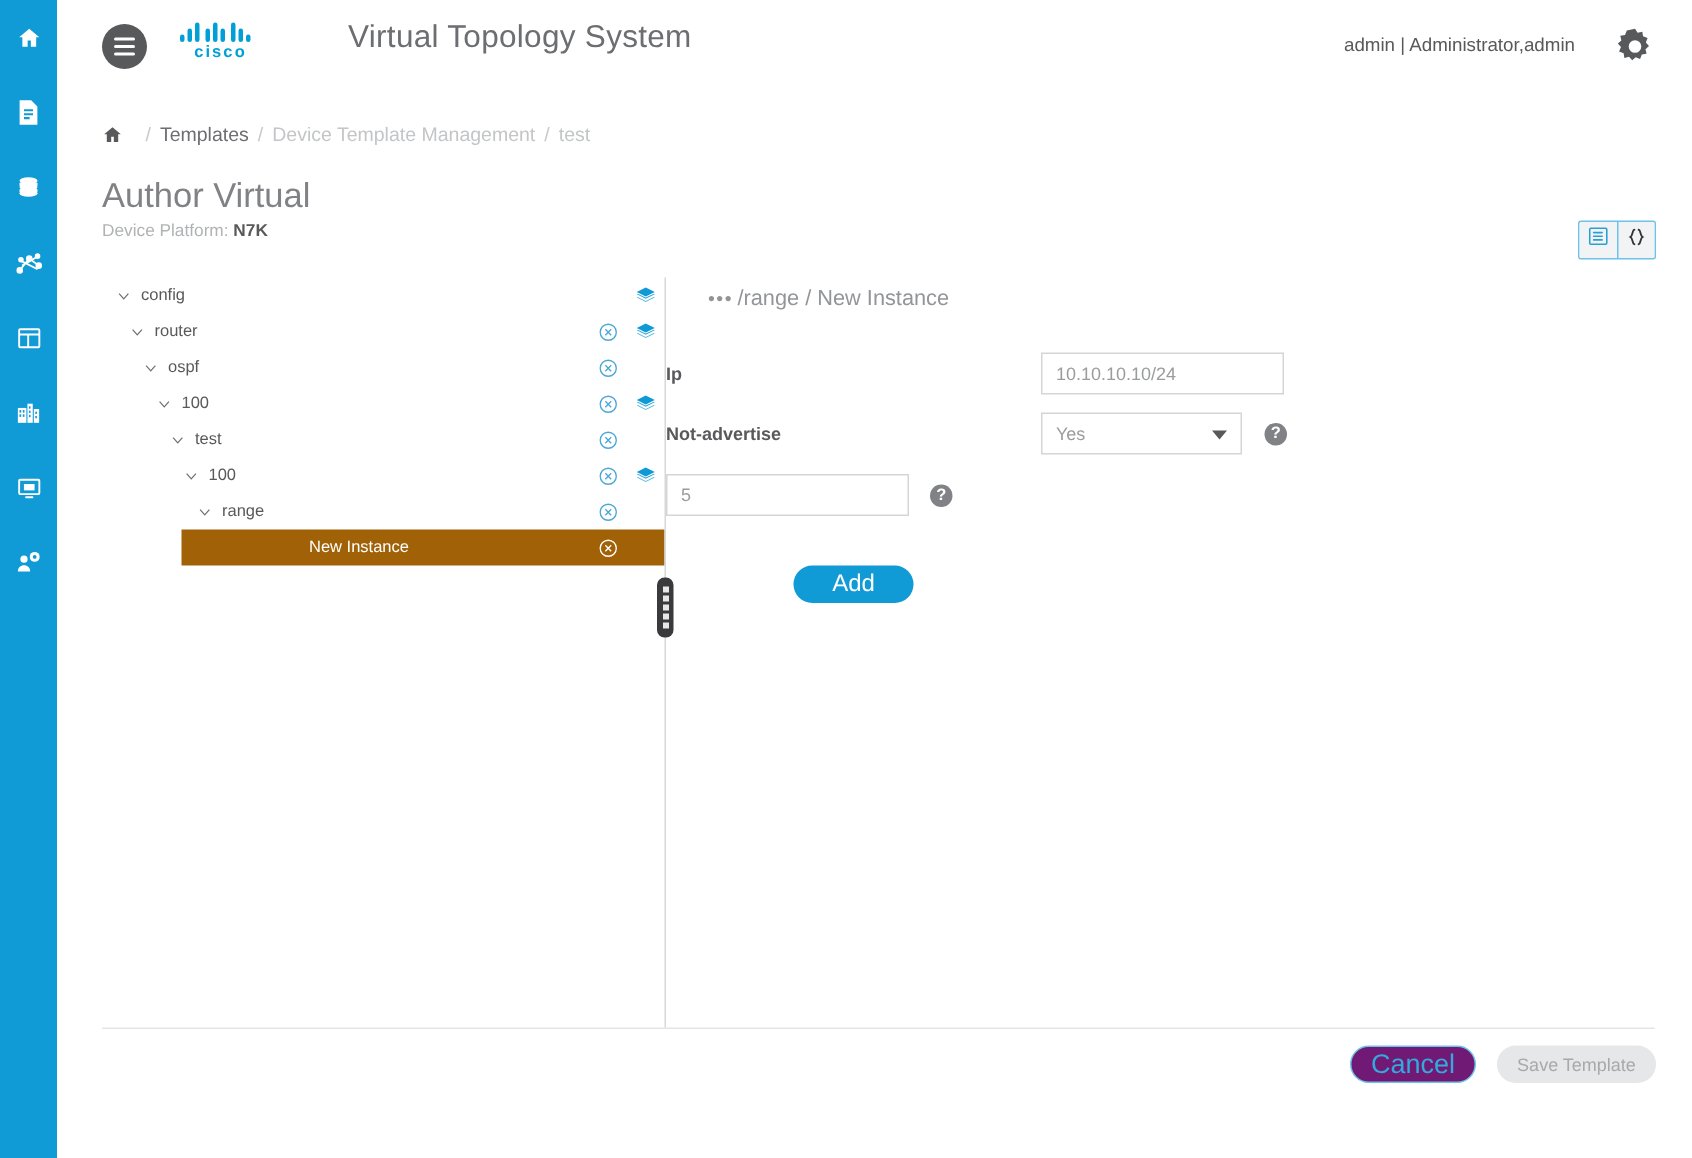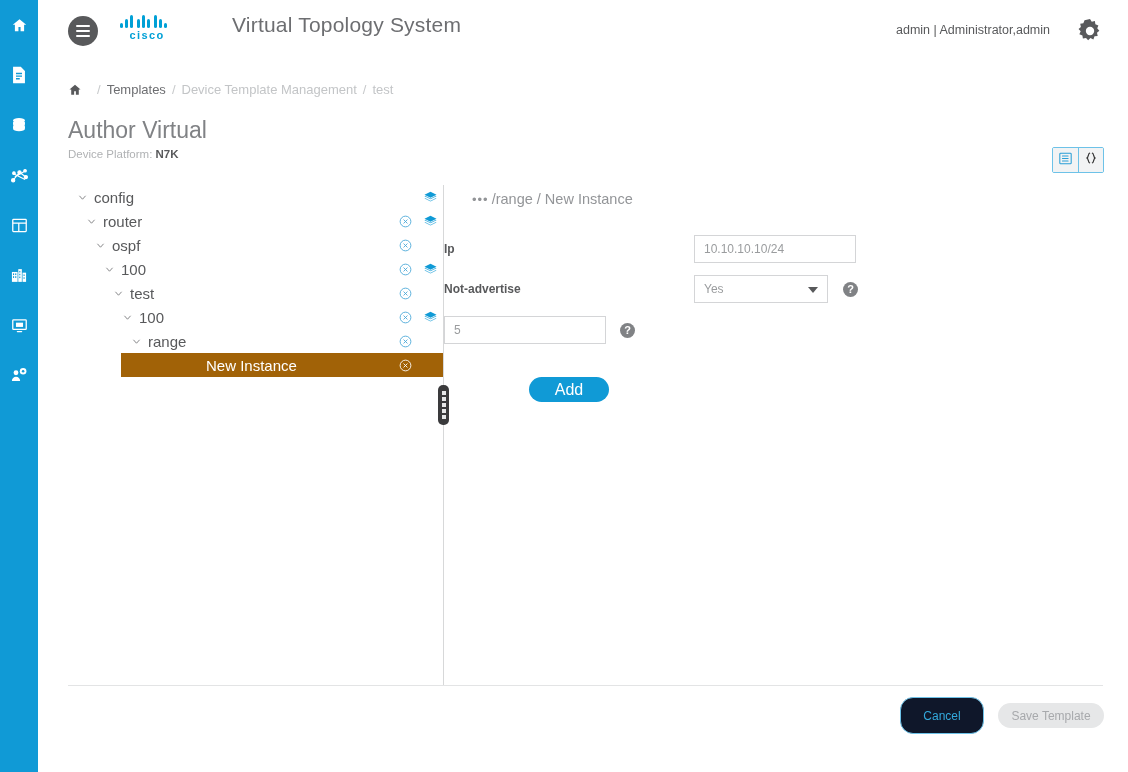--- a/index.html
+++ b/index.html
@@ -122,21 +122,21 @@
     background:#3a3a3c; cursor:col-resize;
     display:flex; flex-direction:column;
     align-items:center; justify-content:center; gap:2px;
   }
   #grip span { width:4px; height:4px; background:#e6e7e8; }
 
   
   .tree-row {
     position:relative; height:24px;
     display:flex; align-items:center;
-    font-size:15px; color:#58595b;
+    font-size:11px; color:#58595b;
   }
   .tree-row.selected {
     background:#a16207; color:#ffffff;
   }
   .tree-row .chev { width:13px; display:flex; align-items:center; margin-right:4px; }
   .tree-row .label { white-space:nowrap; }
   .row-icons {
     position:absolute; right:0; top:0; height:24px;
     display:flex; align-items:center; gap:0px;
   }
@@ -204,23 +204,23 @@
   
   #footer-line {
     position:absolute; left:30px; top:623px;
     width:1035px; height:1px; background:#e3e4e5;
   }
   #footer {
     position:absolute; right:24px; top:635px;
     display:flex; gap:14px; align-items:center;
   }
   #cancel-btn {
-    width:84px; height:37px; border-radius:13px;
-    background:#0f172a; border:1px solid #6dc2e8;
-    color:#33a9dc; font-size:12px; cursor:pointer;
+    width:84px; height:25px; border-radius:13px;
+    background:#701a75; border:1px solid #6dc2e8;
+    color:#33a9dc; font-size:18px; cursor:pointer;
     font-family:"Liberation Sans", sans-serif;
   }
   #save-btn {
     width:106px; height:25px; border-radius:13px;
     background:#e6e7e8; border:none;
     color:#a7a9ac; font-size:12px; cursor:default;
     font-family:"Liberation Sans", sans-serif;
   }
 </style>
 </head>

